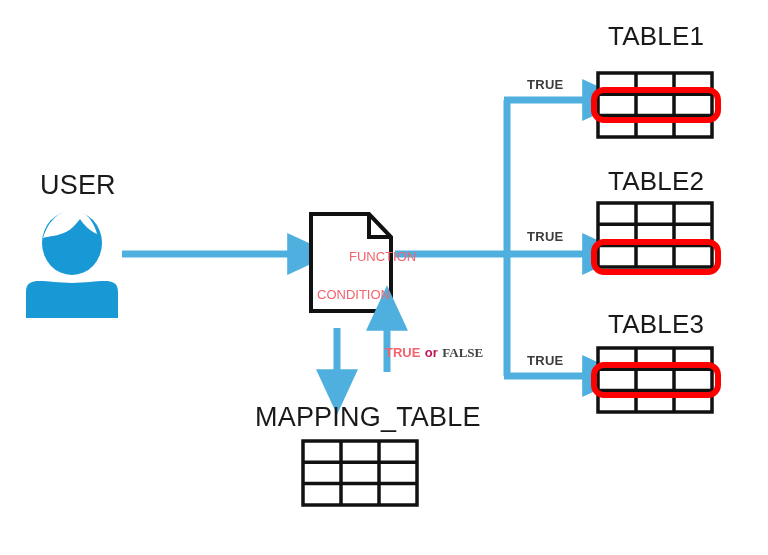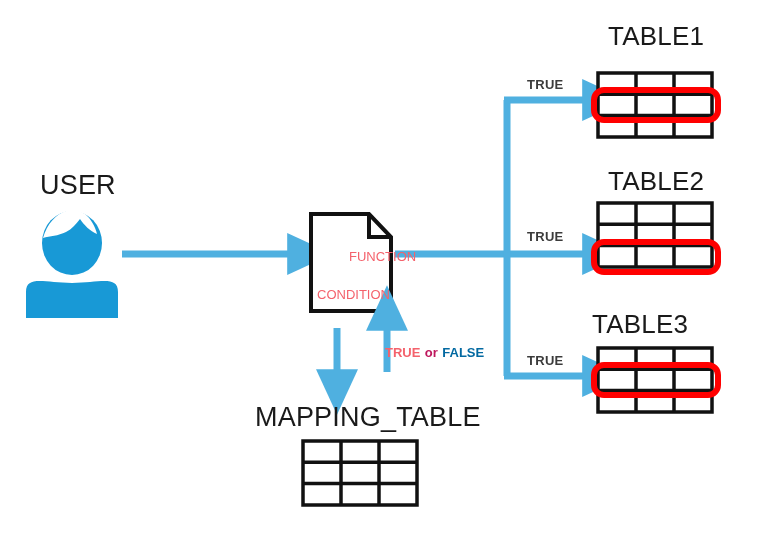--- a/index.html
+++ b/index.html
@@ -53,21 +53,21 @@
   }
   .tf-text {
     position: absolute;
     font-size: 13px;
     font-weight: bold;
     white-space: nowrap;
     line-height: 1;
   }
   .tf-true { color: #f4626c; }
   .tf-or { color: #be185d; }
-  .tf-false { color: #0369a1; }
+  .tf-false { color: #404040; font-family: Liberation Serif, serif; }
 </style>
 </head>
 <body>
 
 <div id="canvas">
 
   <svg class="svg-layer" viewBox="0 0 768 555">
     <defs>
       <marker id="ahead" markerWidth="7" markerHeight="7" refX="0.4" refY="3" orient="auto">
         <path d="M0,0 L6.5,3 L0,6 Z" fill="#4FB0E0"></path>
@@ -169,15 +169,15 @@
     <span class="tf-text tf-or" style="position:static;">or</span>
     <span class="tf-text tf-false" style="position:static;">FALSE</span>
   </div>
 
   <div class="lbl lbl-true" style="left:527px; top:78px;">TRUE</div>
   <div class="lbl lbl-true" style="left:527px; top:230px;">TRUE</div>
   <div class="lbl lbl-true" style="left:527px; top:354px;">TRUE</div>
 
   <div class="lbl lbl-table" style="left:608px; top:23px;">TABLE1</div>
   <div class="lbl lbl-table" style="left:608px; top:168px;">TABLE2</div>
-  <div class="lbl lbl-table" style="left:592px; top:311px;text-align:right;">TABLE3</div>
+  <div class="lbl lbl-table" style="left:608px; top:311px;text-align:right;">TABLE3</div>
 
 </div>
 
 </body></html>

